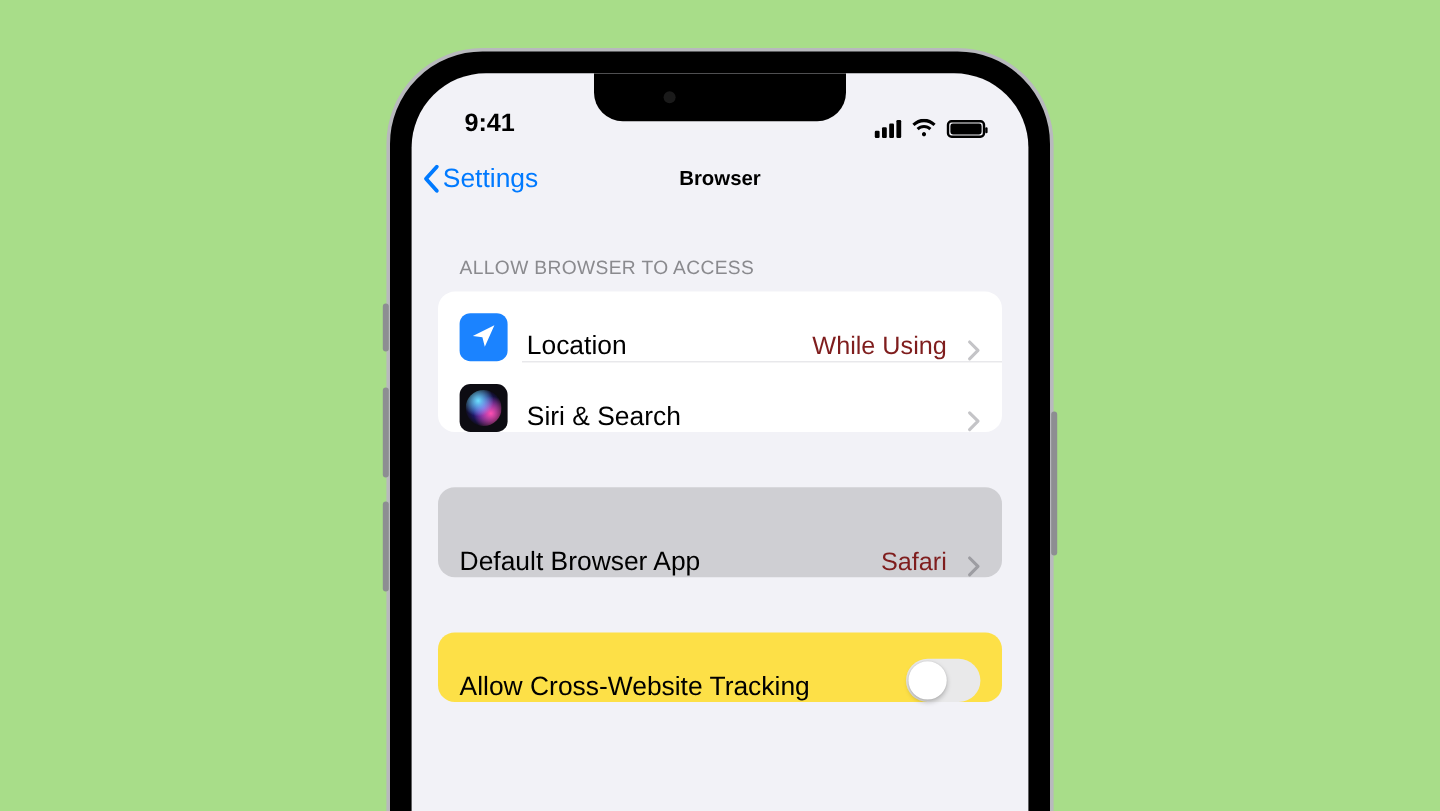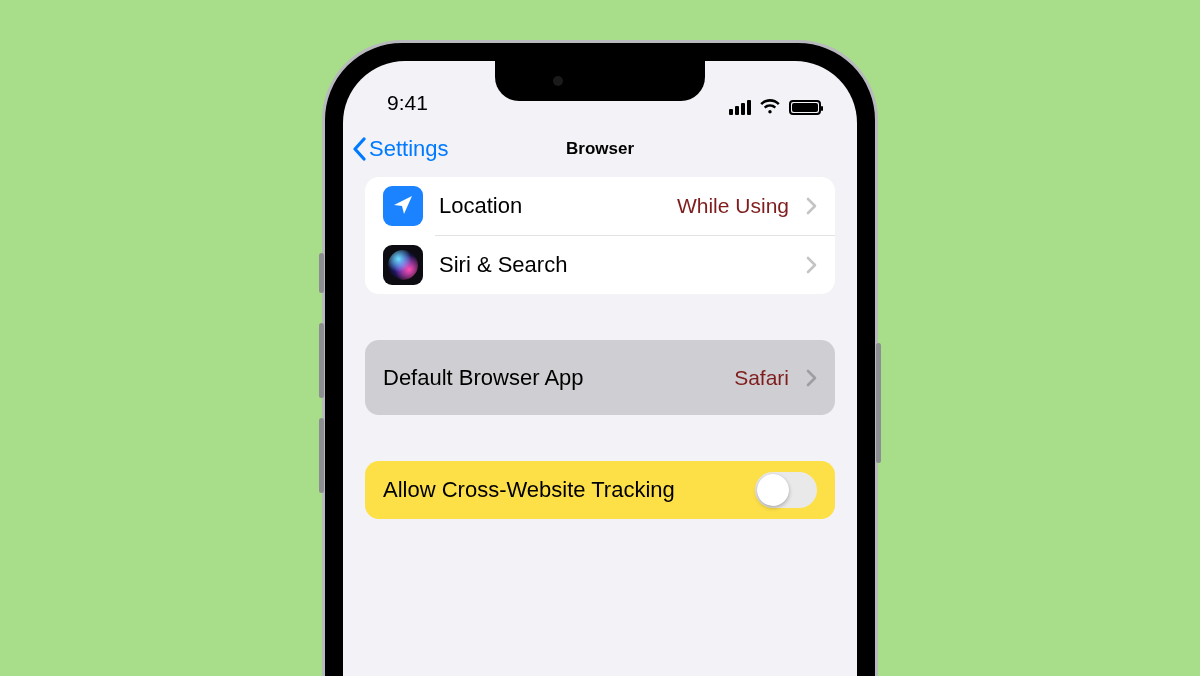--- a/index.html
+++ b/index.html
@@ -67,21 +67,21 @@
   .btn-power   { right:-6px; top: 300px; width: 5px; height: 120px; }
 
   
   .statusbar {
     height: 60px;
     display: flex;
     align-items: flex-end;
     justify-content: space-between;
     padding: 0 36px 6px 44px;
     font-size: 21px;
-    font-weight: 400;
+    font-weight: 700;
   }
   .status-right { display:flex; align-items:center; gap:8px; }
   .cell-bars { display:flex; align-items:flex-end; gap:2px; }
   .cell-bars span{ width:4px; background:#000; border-radius:1px; display:block;}
   .cell-bars span:nth-child(1){height:6px;}
   .cell-bars span:nth-child(2){height:9px;}
   .cell-bars span:nth-child(3){height:12px;}
   .cell-bars span:nth-child(4){height:15px;}
   .wifi-icon svg{display:block;}
   .battery {
@@ -124,21 +124,21 @@
     color:#8a8a8e;
     text-transform:uppercase;
   }
   .group{
     background:#fff;
     border-radius:14px;
     overflow:hidden;
   }
   .row{
     display:flex;
-    align-items:center;
+    align-items:flex-end;
     height:58px;
     padding:0 18px 0 18px;
     gap:16px;
     cursor:pointer;
   }
   .group .divider { height:1px; background:#e3e3e6; margin-left:70px; }
 
   .row .label{ font-size:22px; color:#000; flex:0 0 auto; }
   .row .spacer{ flex:1; }
   .row .detail{ font-size:21px; color:#7f1d1d; }
@@ -223,20 +223,21 @@
               <path d="M12 2 3 12l9 10" stroke="#007aff" stroke-width="3.2" fill="none" stroke-linecap="round" stroke-linejoin="round"></path>
             </svg>
         </span>
         <span>Settings</span>
       </div>
       <div class="nav-title">Browser</div>
     </div>
 
     <div class="content">
 
+      <div class="section-header">ALLOW BROWSER TO ACCESS</div>
 
       <div class="group">
         <div class="row">
           <div class="app-icon icon-location">
             <svg width="24" height="24" viewBox="0 0 24 24">
                 <path d="M3 12 21 3l-8 18-2-8-8-1z" fill="#fff"></path>
               </svg>
           </div>
           <div class="label">Location</div>
           <div class="spacer"></div>

